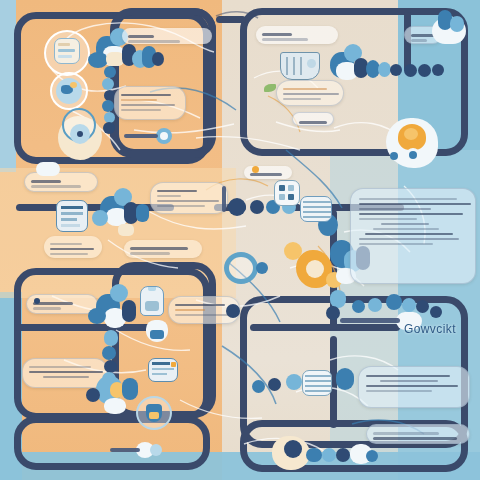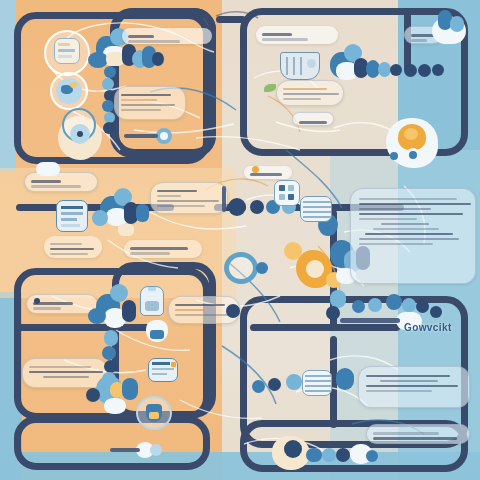--- a/index.html
+++ b/index.html
@@ -58,21 +58,21 @@
   .w{fill:none;stroke:#ffffff;stroke-width:1.4;opacity:.75;}
   .w2{fill:none;stroke:#3b7fb2;stroke-width:1.5;opacity:.7;}
   .w3{fill:none;stroke:#e8a54a;stroke-width:1.2;opacity:.65;}
   .w4{fill:none;stroke:#3a4a6b;stroke-width:1.6;opacity:.5;}
 
   
   .icard{position:absolute;border-radius:7px;background:#eef3f7;
     border:1.5px solid #6f9dbe;box-sizing:border-box;overflow:hidden;}
   .ring{position:absolute;border-radius:50%;border:2px solid #ffffff;box-sizing:border-box;
     background:rgba(255,255,255,.35);}
-  .convlabel{position:absolute;font-size:10px;font-weight:bold;color:#2e5a86;
+  .convlabel{position:absolute;font-size:12px;font-weight:normal;color:#2e5a86;
     letter-spacing:.4px;text-shadow:0 0 3px rgba(255,255,255,.8);}
 </style>
 </head>
 <body>
 
 <div id="stage">
 
   <div class="band" id="bg-blue-base"></div>
   <div class="band" id="bg-orange"></div>
   <div class="band" id="bg-beige"></div>

